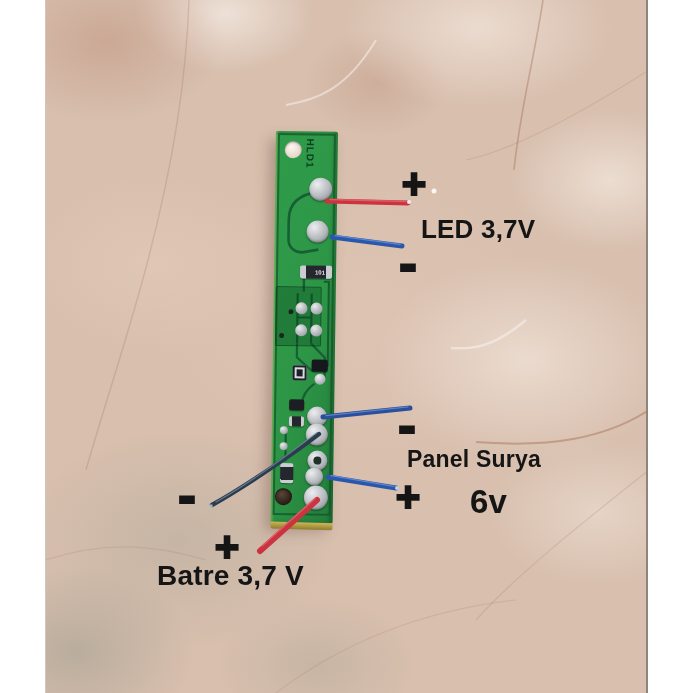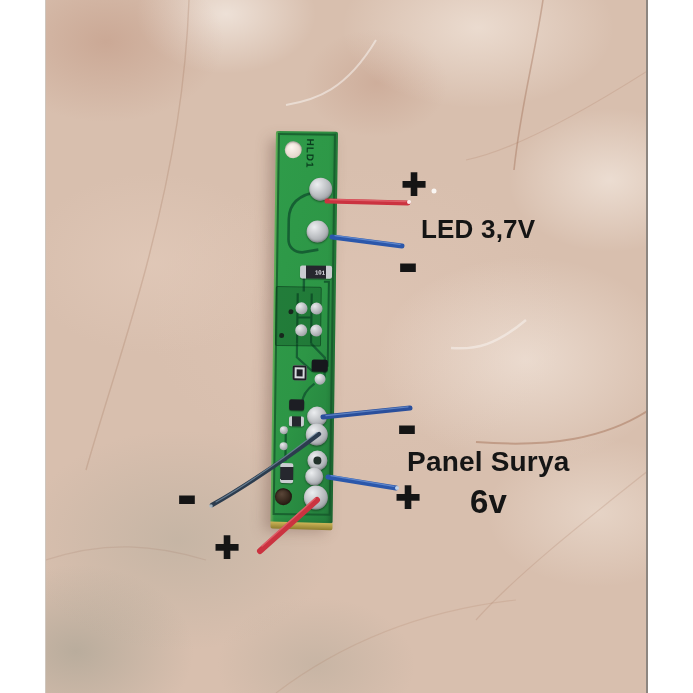--- a/index.html
+++ b/index.html
@@ -102,21 +102,21 @@
     color:#151515; font-weight:bold; line-height:1;
     -webkit-text-stroke:2px #151515;
   }
   .sign.plus  { font-size:42px; }
   .sign.minus { font-size:54px; }
   .lbl {
     position:absolute; color:#151515; font-weight:bold;
     white-space:nowrap; letter-spacing:0.2px;
   }
   .lbl-led    { left:375px; top:214px; font-size:26px; }
-  .lbl-panel1 { left:361px; top:446px; font-size:28px; }
+  .lbl-panel1 { left:361px; top:446px; font-size:23px; }
   .lbl-panel2 { left:424px; top:483px; font-size:33px; }
   .lbl-batre  { left:111px; top:560px; font-size:28px; }
 </style>
 </head>
 <body>
 
 <div class="stage">
   <div class="photo">
 
     <svg class="veins" viewBox="0 0 603 693">
@@ -215,14 +215,15 @@
     <div class="lbl lbl-led">LED 3,7V</div>
     <div class="sign minus" style="left:362px; top:263px;">-</div>
 
     <div class="sign minus" style="left:361px; top:425px;">-</div>
     <div class="lbl lbl-panel1">Panel Surya</div>
     <div class="lbl lbl-panel2">6v</div>
     <div class="sign plus" style="left:362px; top:497px;">+</div>
 
     <div class="sign minus" style="left:141px; top:495px;">-</div>
     <div class="sign plus" style="left:181px; top:547px;">+</div>
+    <div class="lbl lbl-batre">Batre 3,7 V</div>
   </div>
 </div>
 
 </body></html>

